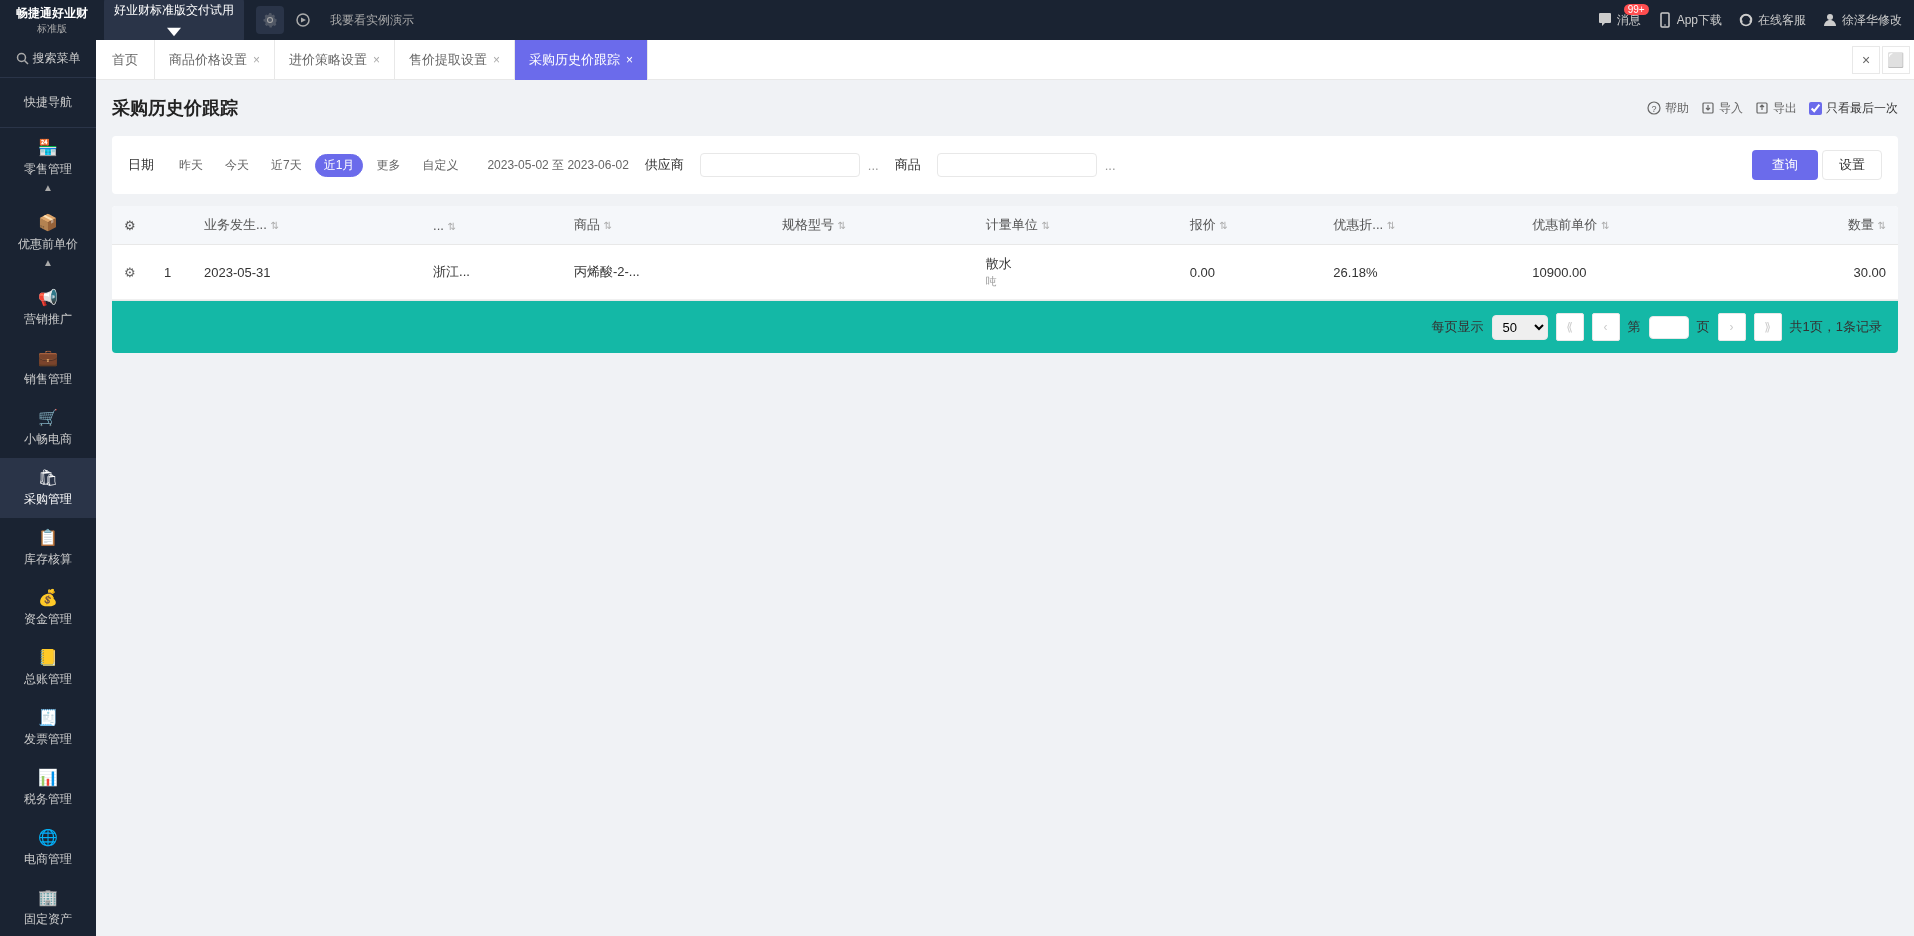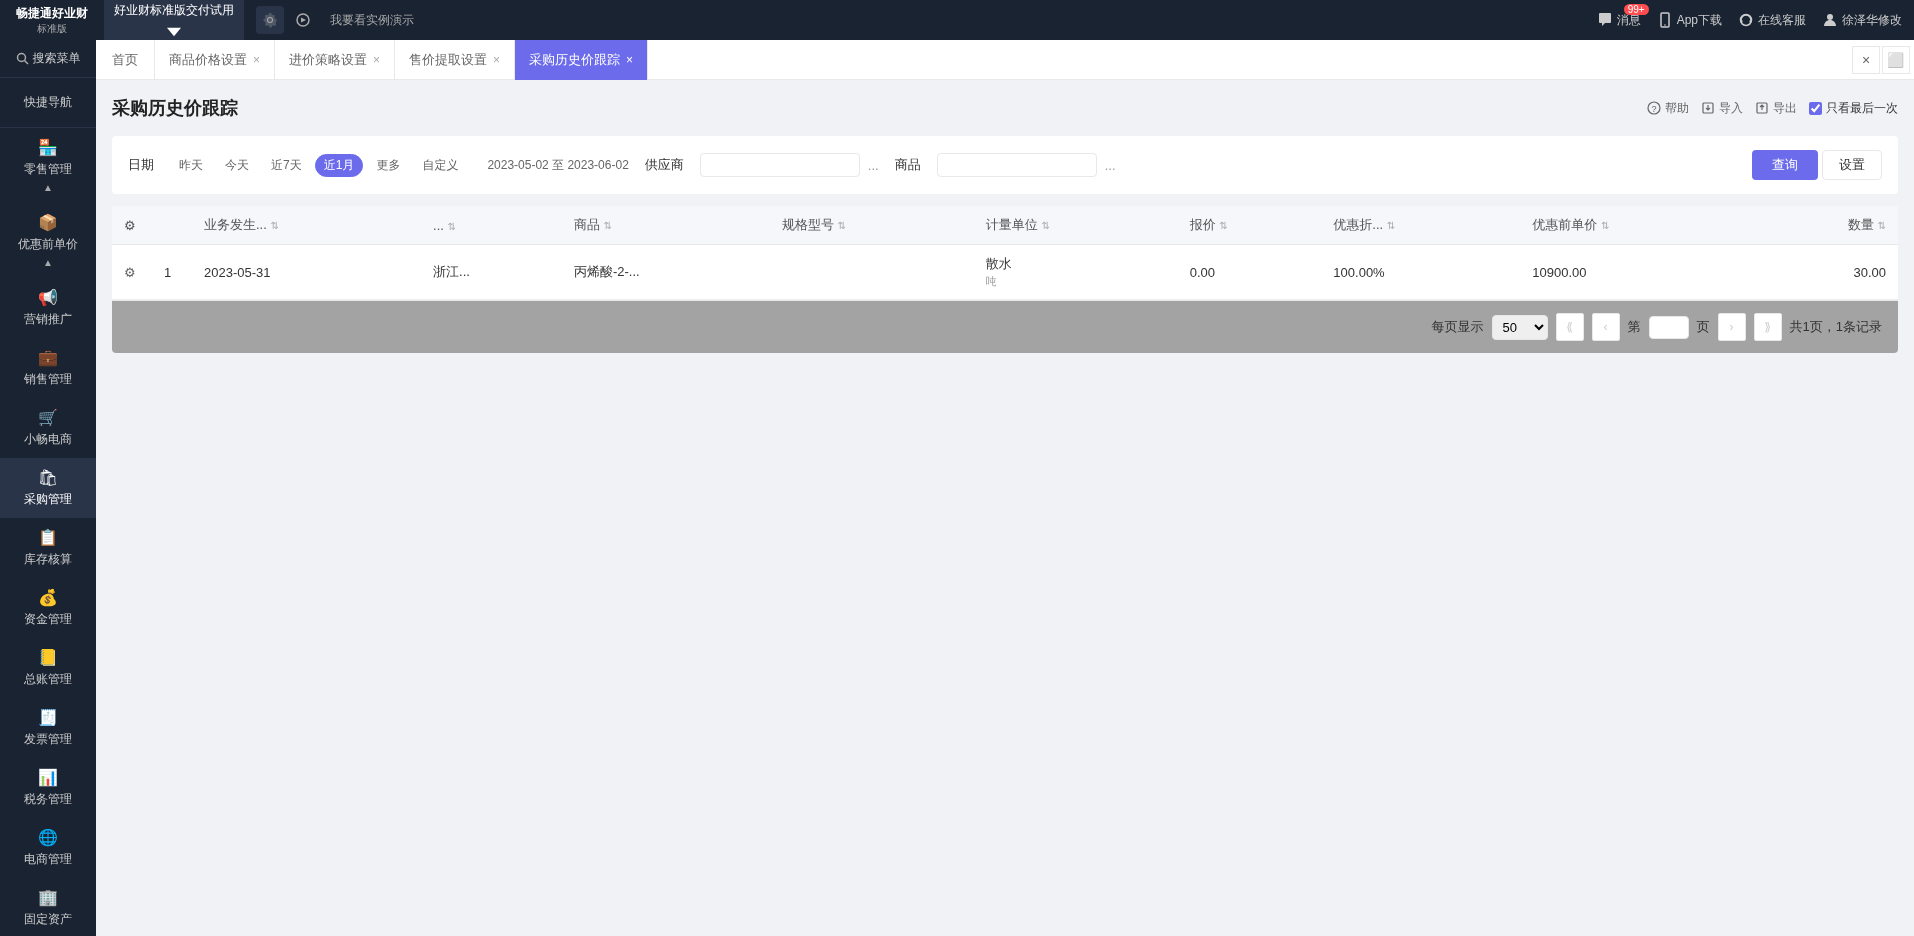--- a/index.html
+++ b/index.html
@@ -72,21 +72,21 @@
     .table-wrap { overflow-x: auto; }
     table { width: 100%; border-collapse: collapse; font-size: 13px; }
     thead tr { background: #f5f7fa; }
     thead th { padding: 10px 12px; text-align: left; font-weight: normal; color: #555; border-bottom: 1px solid #e8e8e8; white-space: nowrap; }
     thead th .sort-icon { color: #aaa; font-size: 10px; }
     tbody tr { border-bottom: 1px solid #f0f0f0; }
     tbody td { padding: 10px 12px; color: #333; white-space: nowrap; }
     .gear-col { color: #666; cursor: pointer; }
 
     
-    .pagination { display: flex; align-items: center; justify-content: flex-end; padding: 12px 16px; background: #a3a3a3; border-top: 1px solid #e8e8e8; gap: 8px; font-size: 13px; }
+    .pagination { display: flex; align-items: center; justify-content: flex-end; padding: 12px 16px; background: #14b8a6; border-top: 1px solid #e8e8e8; gap: 8px; font-size: 13px; }
     .page-size-select { border: 1px solid #e8e8e8; border-radius: 4px; padding: 3px 6px; font-size: 13px; }
     .page-nav-btn { width: 28px; height: 28px; border: 1px solid #e8e8e8; background: #fff; cursor: pointer; display: flex; align-items: center; justify-content: center; font-size: 12px; color: #666; border-radius: 2px; }
     .page-nav-btn:disabled { color: #ccc; cursor: default; }
     .page-input { width: 40px; border: 1px solid #e8e8e8; border-radius: 4px; padding: 3px 6px; font-size: 13px; text-align: center; }
   </style>
 </head>
 <body>
 
 <div class="top-bar">
   <div class="logo-area">
@@ -367,21 +367,21 @@
 
             <tr>
     <td class="gear-col">⚙</td>
     <td>1</td>
     <td>2023-05-31</td>
     <td>浙江...</td>
     <td>丙烯酸-2-...</td>
     <td></td>
     <td>散水<br><span style="font-size:11px;color:#999">吨</span></td>
     <td>0.00</td>
-    <td>100.00%</td>
+    <td>26.18%</td>
     <td>10900.00</td>
     <td style="text-align:right;">30.00</td>
   </tr>
               </tbody>
           </table>
         </div>
 
         <div class="pagination">
           <span>每页显示</span>
           <select class="page-size-select">

